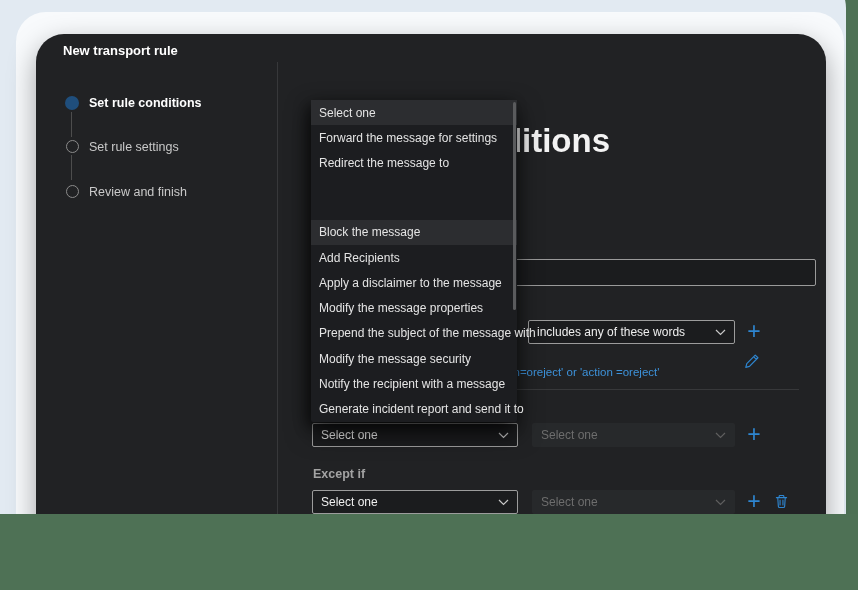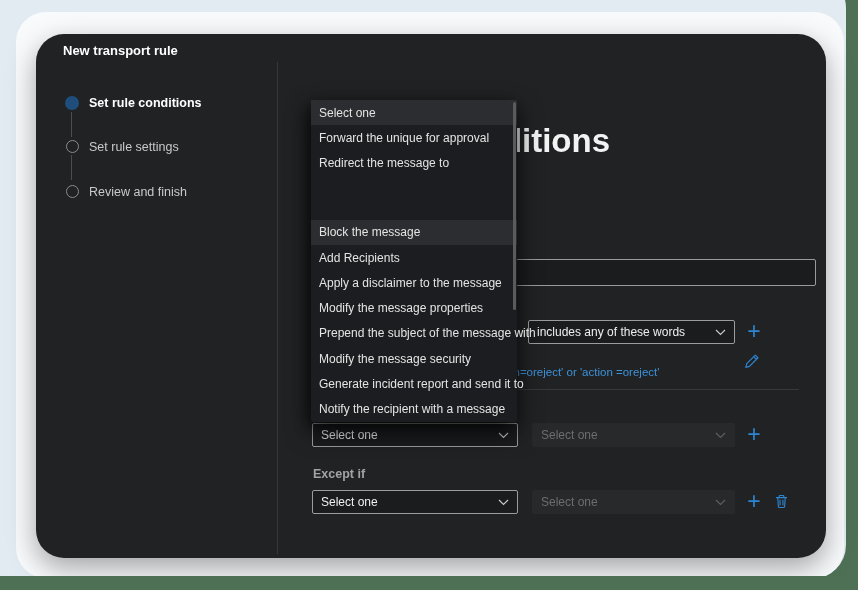--- a/index.html
+++ b/index.html
@@ -2,21 +2,21 @@
 <html><head>
 <meta charset="utf-8">
 <style>
   html,body{margin:0;padding:0;}
   body{
     width:858px;height:590px;overflow:hidden;
     background:#4e7155;
     font-family:"Liberation Sans", sans-serif;
     -webkit-font-smoothing:antialiased;
   }
-  .stage{position:relative;width:858px;height:576px;overflow:hidden;}
+  .stage{position:relative;width:858px;height:514px;overflow:hidden;}
   .panel-blue{
     position:absolute;left:-28px;top:-26px;width:874px;height:605px;
     background:#e2eaf2;border-radius:34px;
   }
   .panel-white{
     position:absolute;left:16px;top:12px;width:828px;height:566px;
     background:#f8fafc;border-radius:30px;
   }
   .dialog{
     position:absolute;left:36px;top:34px;width:790px;height:524px;
@@ -191,26 +191,26 @@
     </div>
     <div class="icon-btn plus p3">+</div>
     <div class="icon-btn trash-btn">
       <svg width="17" height="17" viewBox="0 0 20 20">
           <path d="M4 5.5 h12 M7.2 5.5 V4 a1 1 0 0 1 1-1 h3.6 a1 1 0 0 1 1 1 v1.5 M5.6 5.5 l.7 10.2 a1.5 1.5 0 0 0 1.5 1.4 h4.4 a1.5 1.5 0 0 0 1.5-1.4 l.7-10.2 M8.3 8.4 v5.8 M11.7 8.4 v5.8" fill="none" stroke="currentColor" stroke-width="1.3" stroke-linecap="round"></path>
         </svg>
     </div>
 
     <div class="menu">
       <div class="menu-item selected">Select one</div>
-      <div class="menu-item">Forward the unique for approval</div>
+      <div class="menu-item">Forward the message for settings</div>
       <div class="menu-item">Redirect the message to</div>
       <div class="menu-item hovered">Block the message</div>
       <div class="menu-item">Add Recipients</div>
       <div class="menu-item">Apply a disclaimer to the message</div>
       <div class="menu-item">Modify the message properties</div>
       <div class="menu-item">Prepend the subject of the message with</div>
       <div class="menu-item">Modify the message security</div>
+      <div class="menu-item">Notify the recipient with a message</div>
       <div class="menu-item">Generate incident report and send it to</div>
-      <div class="menu-item">Notify the recipient with a message</div>
       <div class="menu-scrollbar"></div>
     </div>
   </div>
 </div>
 
 </body></html>

